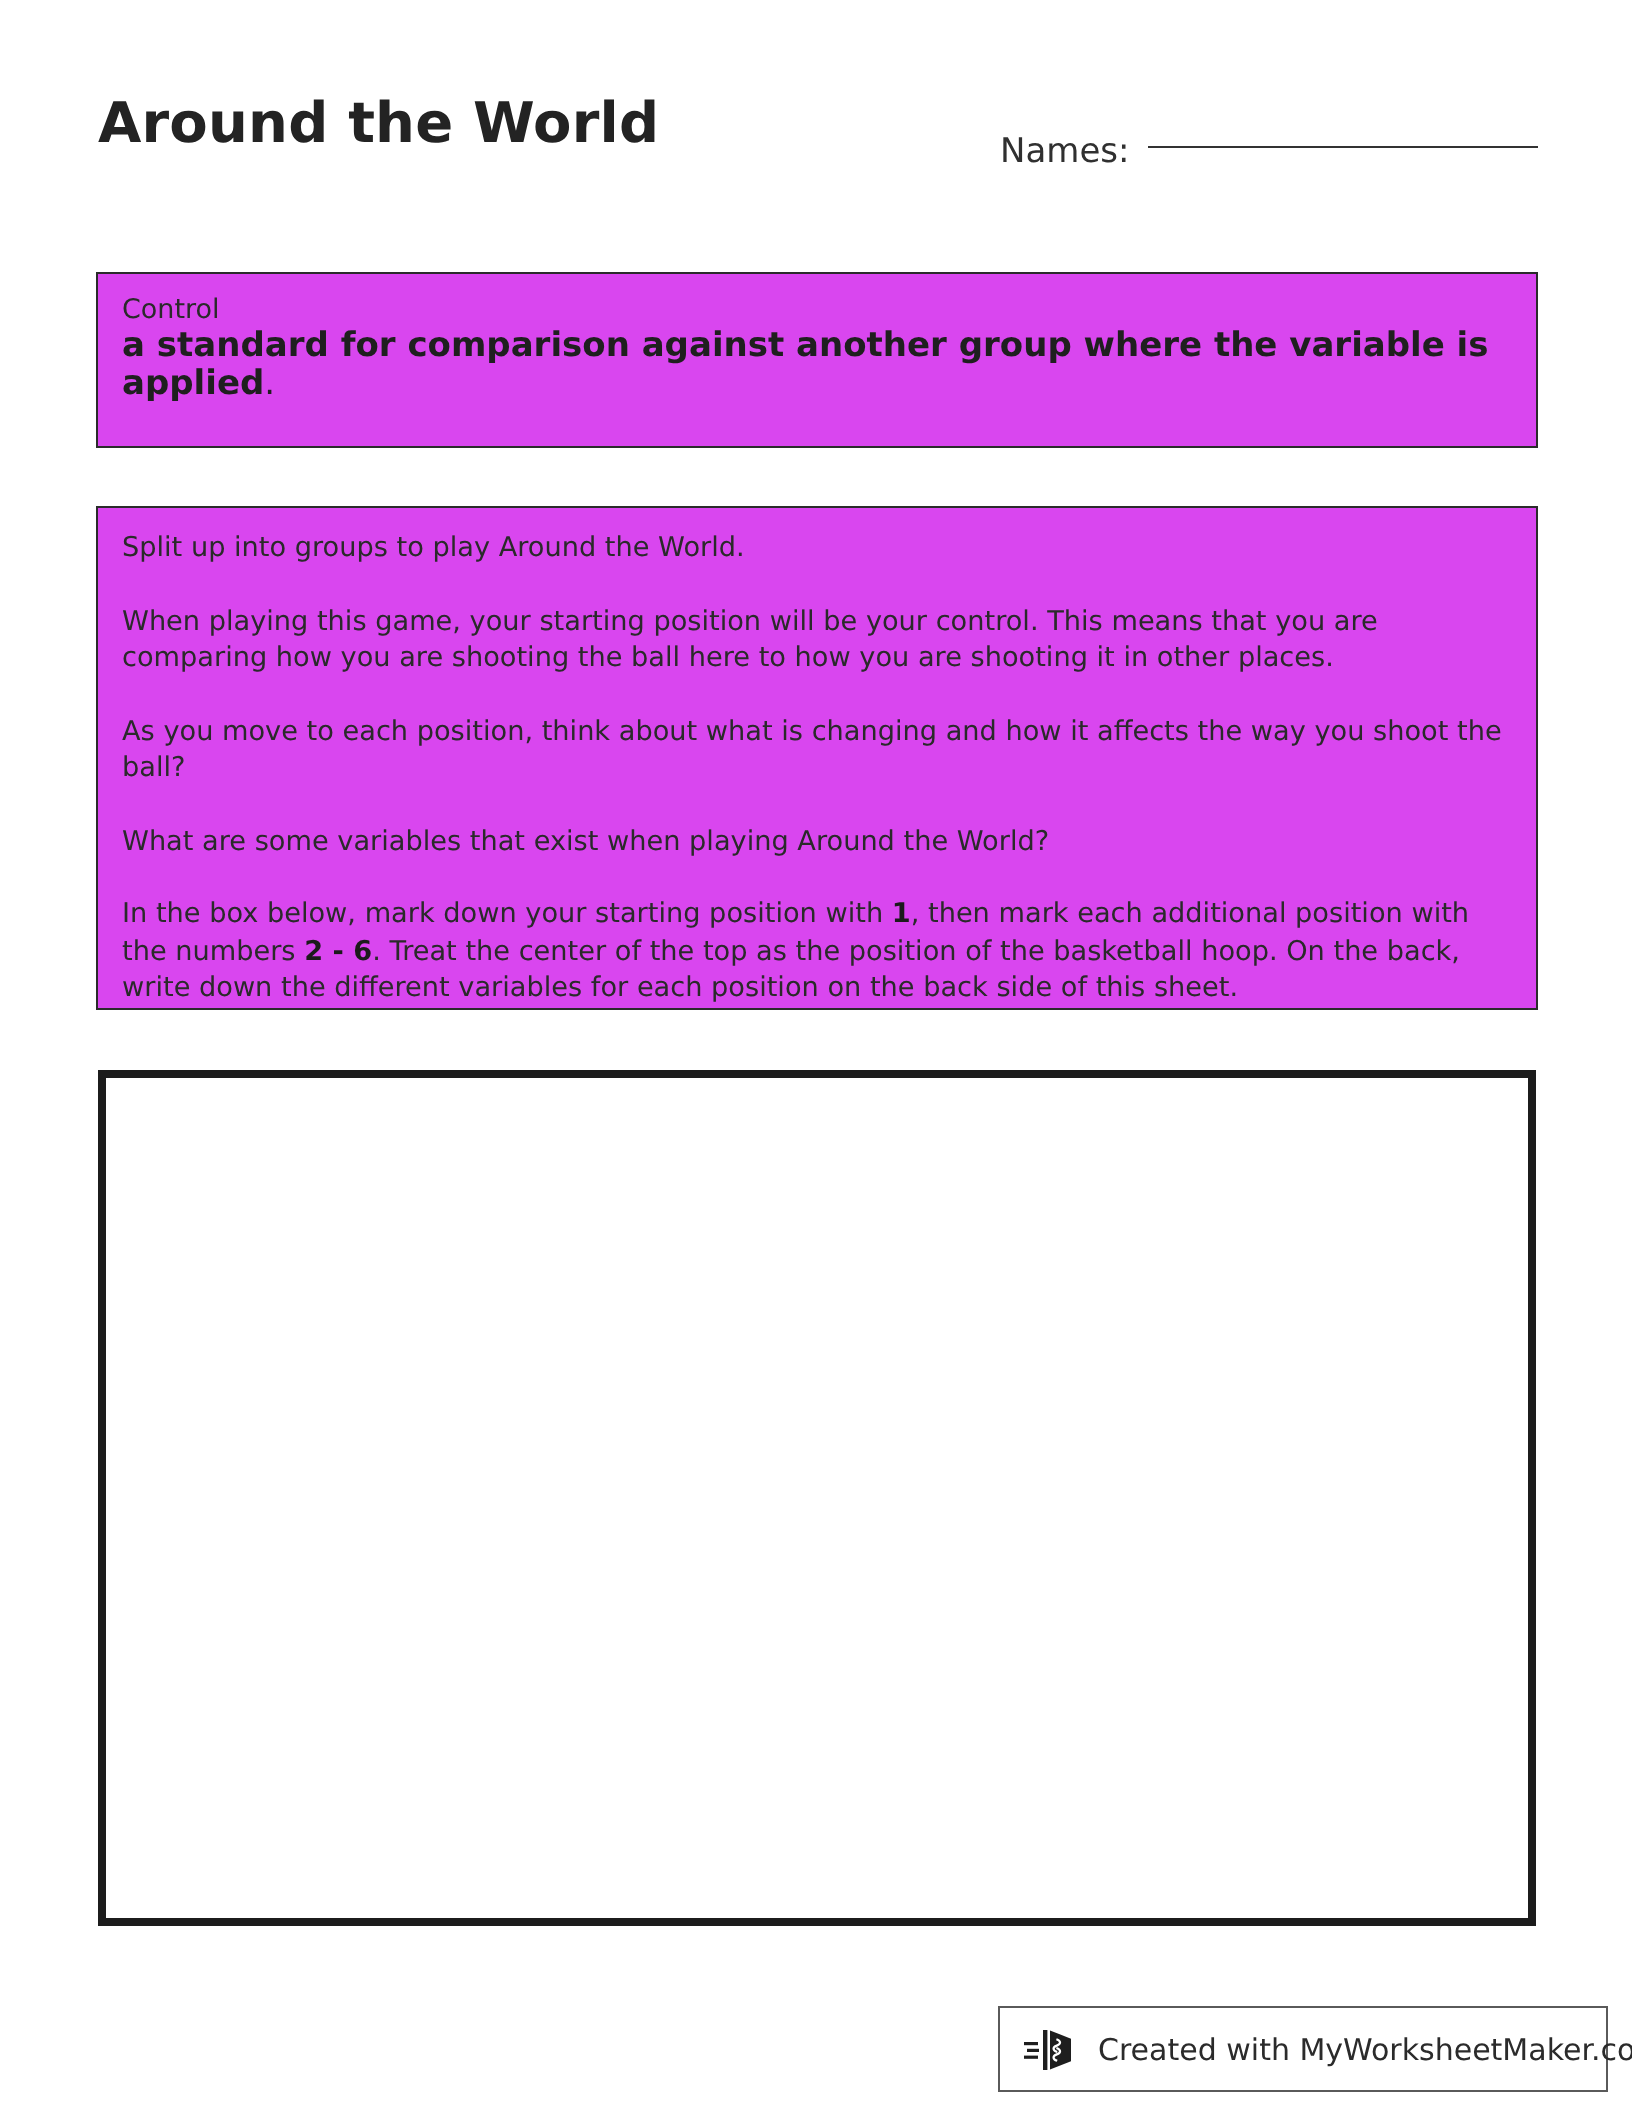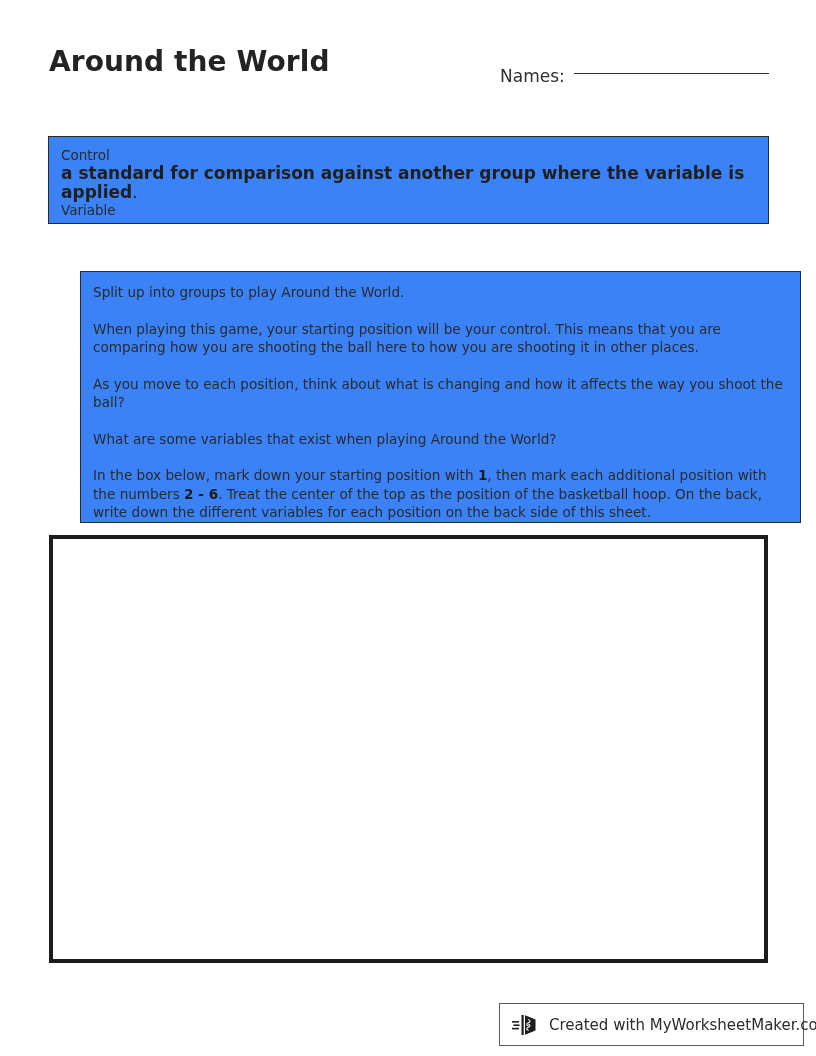--- a/index.html
+++ b/index.html
@@ -58,21 +58,21 @@
     top: 21px;
     width: 195px;
     height: 0;
     border-bottom: 1.4px solid #333333;
   }
 
   
   .panel {
     position: absolute;
     box-sizing: border-box;
-    background: #3b82f6;
+    background: #d946ef;
     border: 1px solid #2b2b2b;
   }
 
   .definitions-panel {
     left: 48px;
     top: 136px;
     width: 721px;
     height: 88px;
     padding: 9px 12px 0 12px;
   }
@@ -87,25 +87,24 @@
     font-weight: 700;
     line-height: 18.4px;
     color: #1f1f1f;
   }
   .def-meaning .period {
     font-weight: 400;
   }
 
   .instructions-panel {
     left: 48px;
-    top: 271px;
+    top: 253px;
     width: 721px;
     height: 252px;
     padding: 11px 13px 0 12px;
-    margin-left: 32px;
   }
   .instr-p {
     font-size: 13.6px;
     font-weight: 400;
     line-height: 18.5px;
     color: #2a2a2a;
     margin: 0 0 18px 0;
   }
   .instr-p:last-child { margin-bottom: 0; }
   .instr-p b { font-weight: 700; color: #1b1b1b; }
@@ -161,21 +160,20 @@
     <span class="names-line"></span>
   </div>
 </div>
 
 <div class="panel definitions-panel">
   <div>
     <div class="def-term">Control</div>
     <div class="def-meaning"><span>a standard for comparison against another group where the variable is applied</span><span class="period">.</span></div>
   </div>
   <div>
-    <div class="def-term">Variable</div>
   </div>
 </div>
 
 <div class="panel instructions-panel">
   <p class="instr-p">Split up into groups to play Around the World.</p>
   <p class="instr-p">When playing this game, your starting position will be your control. This means that you are comparing how you are shooting the ball here to how you are shooting it in other places.</p>
   <p class="instr-p">As you move to each position, think about what is changing and how it affects the way you shoot the ball?</p>
   <p class="instr-p">What are some variables that exist when playing Around the World?</p>
   <p class="instr-p"><span>In the box below, mark down your starting position with </span><b>1</b><span>, then mark each additional position with the numbers </span><b>2 - 6</b><span>. Treat the center of the top as the position of the basketball hoop. On the back, write down the different variables for each position on the back side of this sheet.</span></p>
 </div>

